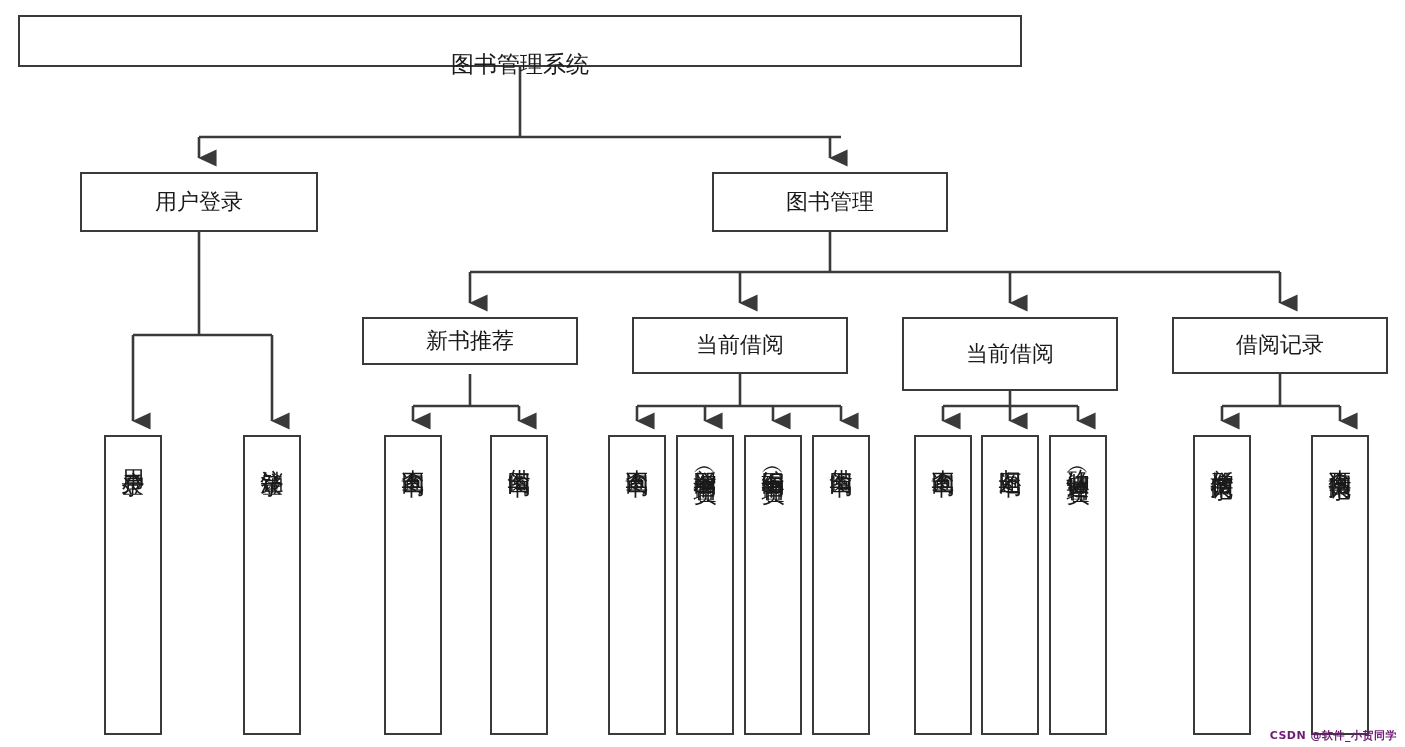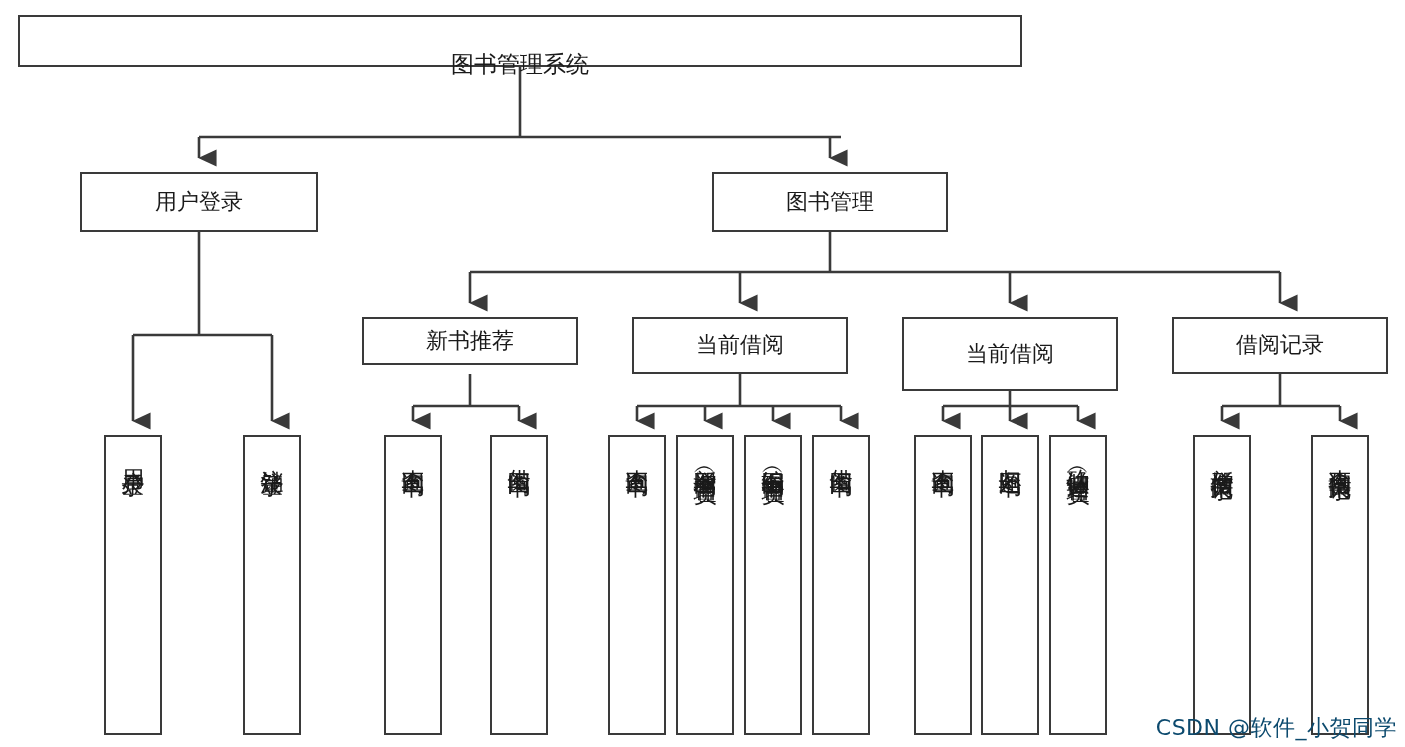--- a/index.html
+++ b/index.html
@@ -58,25 +58,26 @@
     text-orientation: upright;
     font-size: 23px;
     letter-spacing: 2px;
     line-height: 1;
     white-space: normal;
   }
   .watermark {
     position: absolute;
     right: 8px;
     bottom: 4px;
-    font-size: 22px;
-    color: #0c4a6e;
+    font-size: 11px;
+    color: #701a75;
     letter-spacing: 0.5px;
     user-select: none;
     pointer-events: none;
+    font-weight: bold;
   }
 </style>
 </head>
 <body>
 
 <div id="diagram-root">
 
   <svg class="edges" viewBox="0 0 1405 747" preserveAspectRatio="none">
     <defs>
       <marker id="arrow" viewBox="0 0 10 10" refX="5" refY="9.4" markerWidth="7.5" markerHeight="10" orient="auto-start-reverse">

